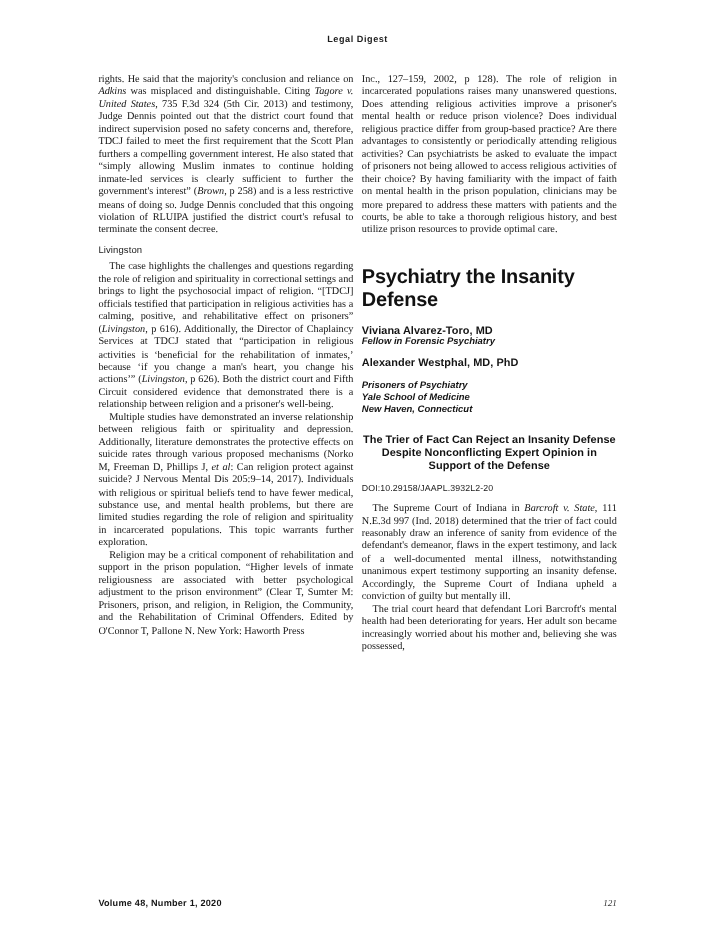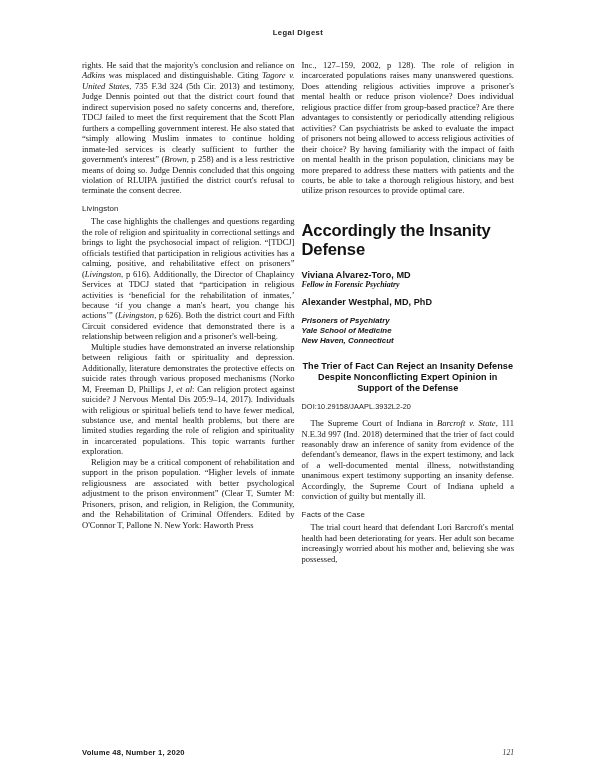--- a/index.html
+++ b/index.html
@@ -76,21 +76,21 @@
   }
   .author {
     font-family: "Liberation Sans", sans-serif;
     font-size: 9.1px;
     font-weight: bold;
     color: #141414;
     margin: 0;
     letter-spacing: 0.05px;
   }
   .author-role {
-    font-family: Liberation Serif, serif;
+    font-family: Liberation Sans, sans-serif;
     font-size: 7.9px;
     font-weight: bold;
     font-style: italic;
     color: #141414;
     margin: 0 0 8px 0;
   }
   .affiliation {
     font-family: "Liberation Sans", sans-serif;
     font-size: 7.9px;
     font-weight: bold;
@@ -154,21 +154,21 @@
       <p class="body noindent">rights. He said that the majority's conclusion and reliance on <i>Adkins</i> was misplaced and distinguishable. Citing <i>Tagore v. United States</i>, 735 F.3d 324 (5th Cir. 2013) and testimony, Judge Dennis pointed out that the district court found that indirect supervision posed no safety concerns and, therefore, TDCJ failed to meet the first requirement that the Scott Plan furthers a compelling government interest. He also stated that “simply allowing Muslim inmates to continue holding inmate-led services is clearly sufficient to further the government's interest” (<i>Brown</i>, p 258) and is a less restrictive means of doing so. Judge Dennis concluded that this ongoing violation of RLUIPA justified the district court's refusal to terminate the consent decree.</p>
       <h3 class="section">Livingston</h3>
       <p class="body">The case highlights the challenges and questions regarding the role of religion and spirituality in correctional settings and brings to light the psychosocial impact of religion. “[TDCJ] officials testified that participation in religious activities has a calming, positive, and rehabilitative effect on prisoners” (<i>Livingston</i>, p 616). Additionally, the Director of Chaplaincy Services at TDCJ stated that “participation in religious activities is ‘beneficial for the rehabilitation of inmates,’ because ‘if you change a man's heart, you change his actions’” (<i>Livingston</i>, p 626). Both the district court and Fifth Circuit considered evidence that demonstrated there is a relationship between religion and a prisoner's well-being.</p>
       <p class="body">Multiple studies have demonstrated an inverse relationship between religious faith or spirituality and depression. Additionally, literature demonstrates the protective effects on suicide rates through various proposed mechanisms (Norko M, Freeman D, Phillips J, <i>et al</i>: Can religion protect against suicide? J Nervous Mental Dis 205:9–14, 2017). Individuals with religious or spiritual beliefs tend to have fewer medical, substance use, and mental health problems, but there are limited studies regarding the role of religion and spirituality in incarcerated populations. This topic warrants further exploration.</p>
       <p class="body">Religion may be a critical component of rehabilitation and support in the prison population. “Higher levels of inmate religiousness are associated with better psychological adjustment to the prison environment” (Clear T, Sumter M: Prisoners, prison, and religion, in Religion, the Community, and the Rehabilitation of Criminal Offenders. Edited by O'Connor T, Pallone N. New York: Haworth Press</p>
     </div>
 
     <div class="col">
       <p class="body noindent">Inc., 127–159, 2002, p 128). The role of religion in incarcerated populations raises many unanswered questions. Does attending religious activities improve a prisoner's mental health or reduce prison violence? Does individual religious practice differ from group-based practice? Are there advantages to consistently or periodically attending religious activities? Can psychiatrists be asked to evaluate the impact of prisoners not being allowed to access religious activities of their choice? By having familiarity with the impact of faith on mental health in the prison population, clinicians may be more prepared to address these matters with patients and the courts, be able to take a thorough religious history, and best utilize prison resources to provide optimal care.</p>
 
-      <h1 class="article-title">Accordingly the Insanity Defense</h1>
+      <h1 class="article-title">Psychiatry the Insanity Defense</h1>
 
       <div>
         <div class="author">Viviana Alvarez-Toro, MD</div>
         <div class="author-role">Fellow in Forensic Psychiatry</div>
       </div>
 
       <div>
         <div class="author">Alexander Westphal, MD, PhD</div>
       </div>
 
@@ -177,21 +177,20 @@
         <div class="affiliation">Yale School of Medicine</div>
         <div class="affiliation">New Haven, Connecticut</div>
       </div>
 
       <h2 class="subhead">The Trier of Fact Can Reject an Insanity Defense Despite Nonconflicting Expert Opinion in Support of the Defense</h2>
 
       <div class="doi">DOI:10.29158/JAAPL.3932L2-20</div>
 
       <p class="body">The Supreme Court of Indiana in <i>Barcroft v. State</i>, 111 N.E.3d 997 (Ind. 2018) determined that the trier of fact could reasonably draw an inference of sanity from evidence of the defendant's demeanor, flaws in the expert testimony, and lack of a well-documented mental illness, notwithstanding unanimous expert testimony supporting an insanity defense. Accordingly, the Supreme Court of Indiana upheld a conviction of guilty but mentally ill.</p>
 
-      <h3 class="section">Facts of the Case</h3>
 
       <p class="body">The trial court heard that defendant Lori Barcroft's mental health had been deteriorating for years. Her adult son became increasingly worried about his mother and, believing she was possessed,</p>
     </div>
 
   </div>
 
   <div class="footer">
     <div class="footer-left">Volume 48, Number 1, 2020</div>
     <div class="footer-right">121</div>
   </div>

